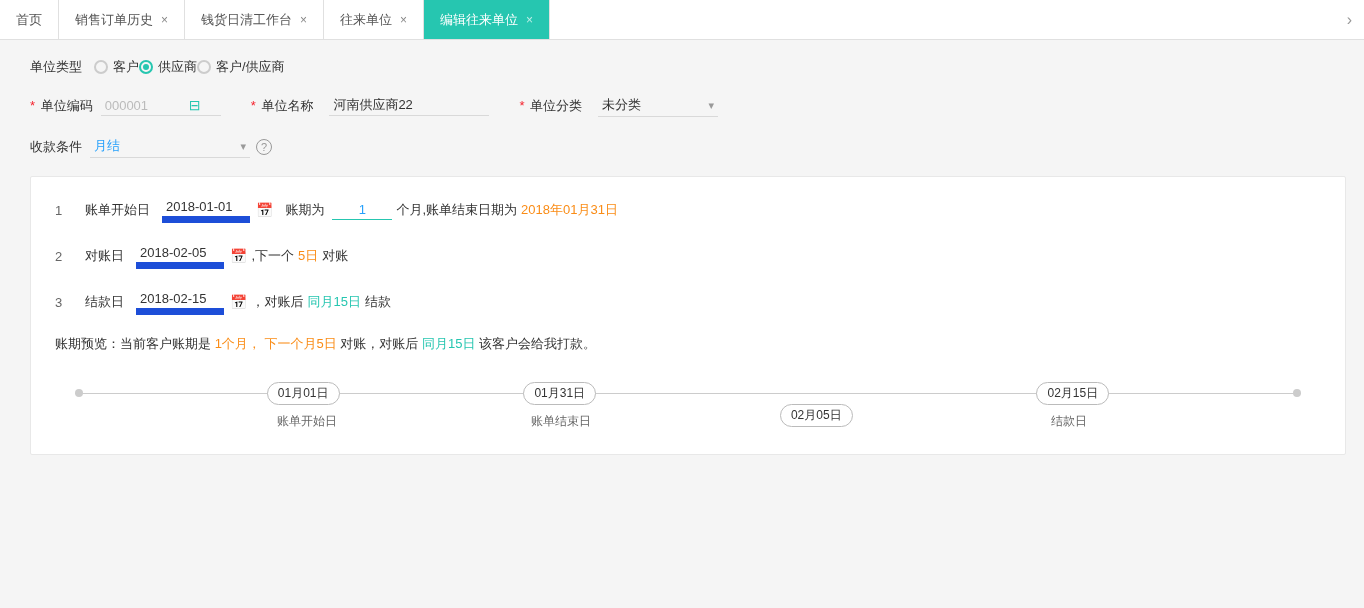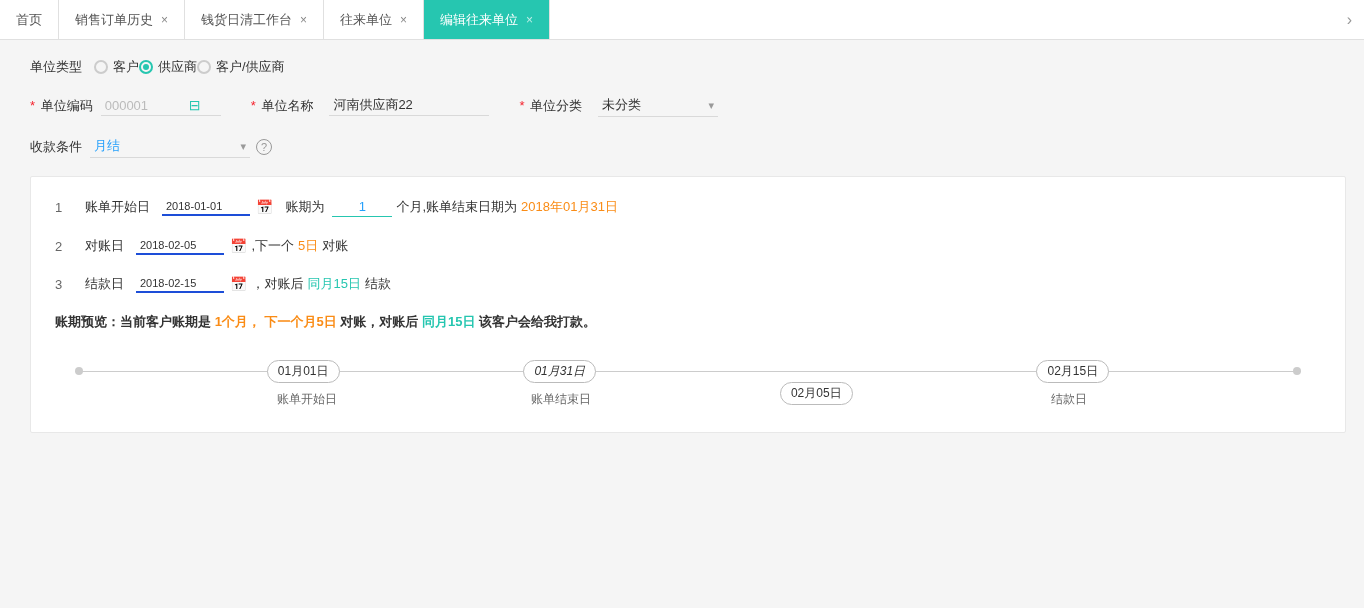--- a/index.html
+++ b/index.html
@@ -222,23 +222,23 @@
       margin-right: 10px;
     }
     .step-label {
       font-size: 13px;
       color: #333;
       margin-right: 12px;
       white-space: nowrap;
     }
     .step-date-input {
       border: none;
-      border-bottom: 2px solid #1d4ed8;
+      border-bottom: 7px solid #1d4ed8;
       outline: none;
-      font-size: 11px;
+      font-size: 13px;
       color: #333;
       background: transparent;
       width: 88px;
       padding: 2px 4px;
     }
     .step-period-input {
       border: none;
       border-bottom: 1px solid #26c6b0;
       outline: none;
       font-size: 13px;
@@ -254,21 +254,20 @@
       margin-left: 4px;
     }
     .highlight-orange { color: #fa8c16; }
     .highlight-teal { color: #26c6b0; }
 
     
     .preview-text {
       font-size: 13px;
       color: #333;
       margin-bottom: 20px;
-      font-weight: bold;
     }
   </style>
 </head>
 <body>
 
 <div class="tabs-bar">
   <div class="tab">
     <span>首页</span>
   </div>
   <div class="tab">
@@ -402,21 +401,21 @@
         <div style="width:8px;height:8px;border-radius:50%;background:#ccc;z-index:1;position:relative;flex-shrink:0;"></div>
 
         <div style="flex:1;"></div>
 
         <div style="display:flex;flex-direction:column;z-index:1;position:relative;">
           <div style="border:1px solid #bbb;border-radius:12px;padding:2px 10px;font-size:12px;color:#333;background:#fff;white-space:nowrap;">01月01日</div>
         </div>
 
         <div style="flex:1;"></div>
 
-        <div style="display:flex;flex-direction:column;align-items:center;z-index:1;position:relative;font-style:italic;">
+        <div style="display:flex;flex-direction:column;align-items:center;z-index:1;position:relative;">
           <div style="border:1px solid #bbb;border-radius:12px;padding:2px 10px;font-size:12px;color:#333;background:#fff;white-space:nowrap;">01月31日</div>
         </div>
 
         <div style="flex:1;"></div>
 
         <div style="display:flex;flex-direction:column;align-items:flex-start;z-index:1;position:relative;margin-top:44px;">
           <div style="border:1px solid #bbb;border-radius:12px;padding:2px 10px;font-size:12px;color:#333;background:#fff;white-space:nowrap;">02月05日</div>
         </div>
 
         <div style="flex:1;"></div>

